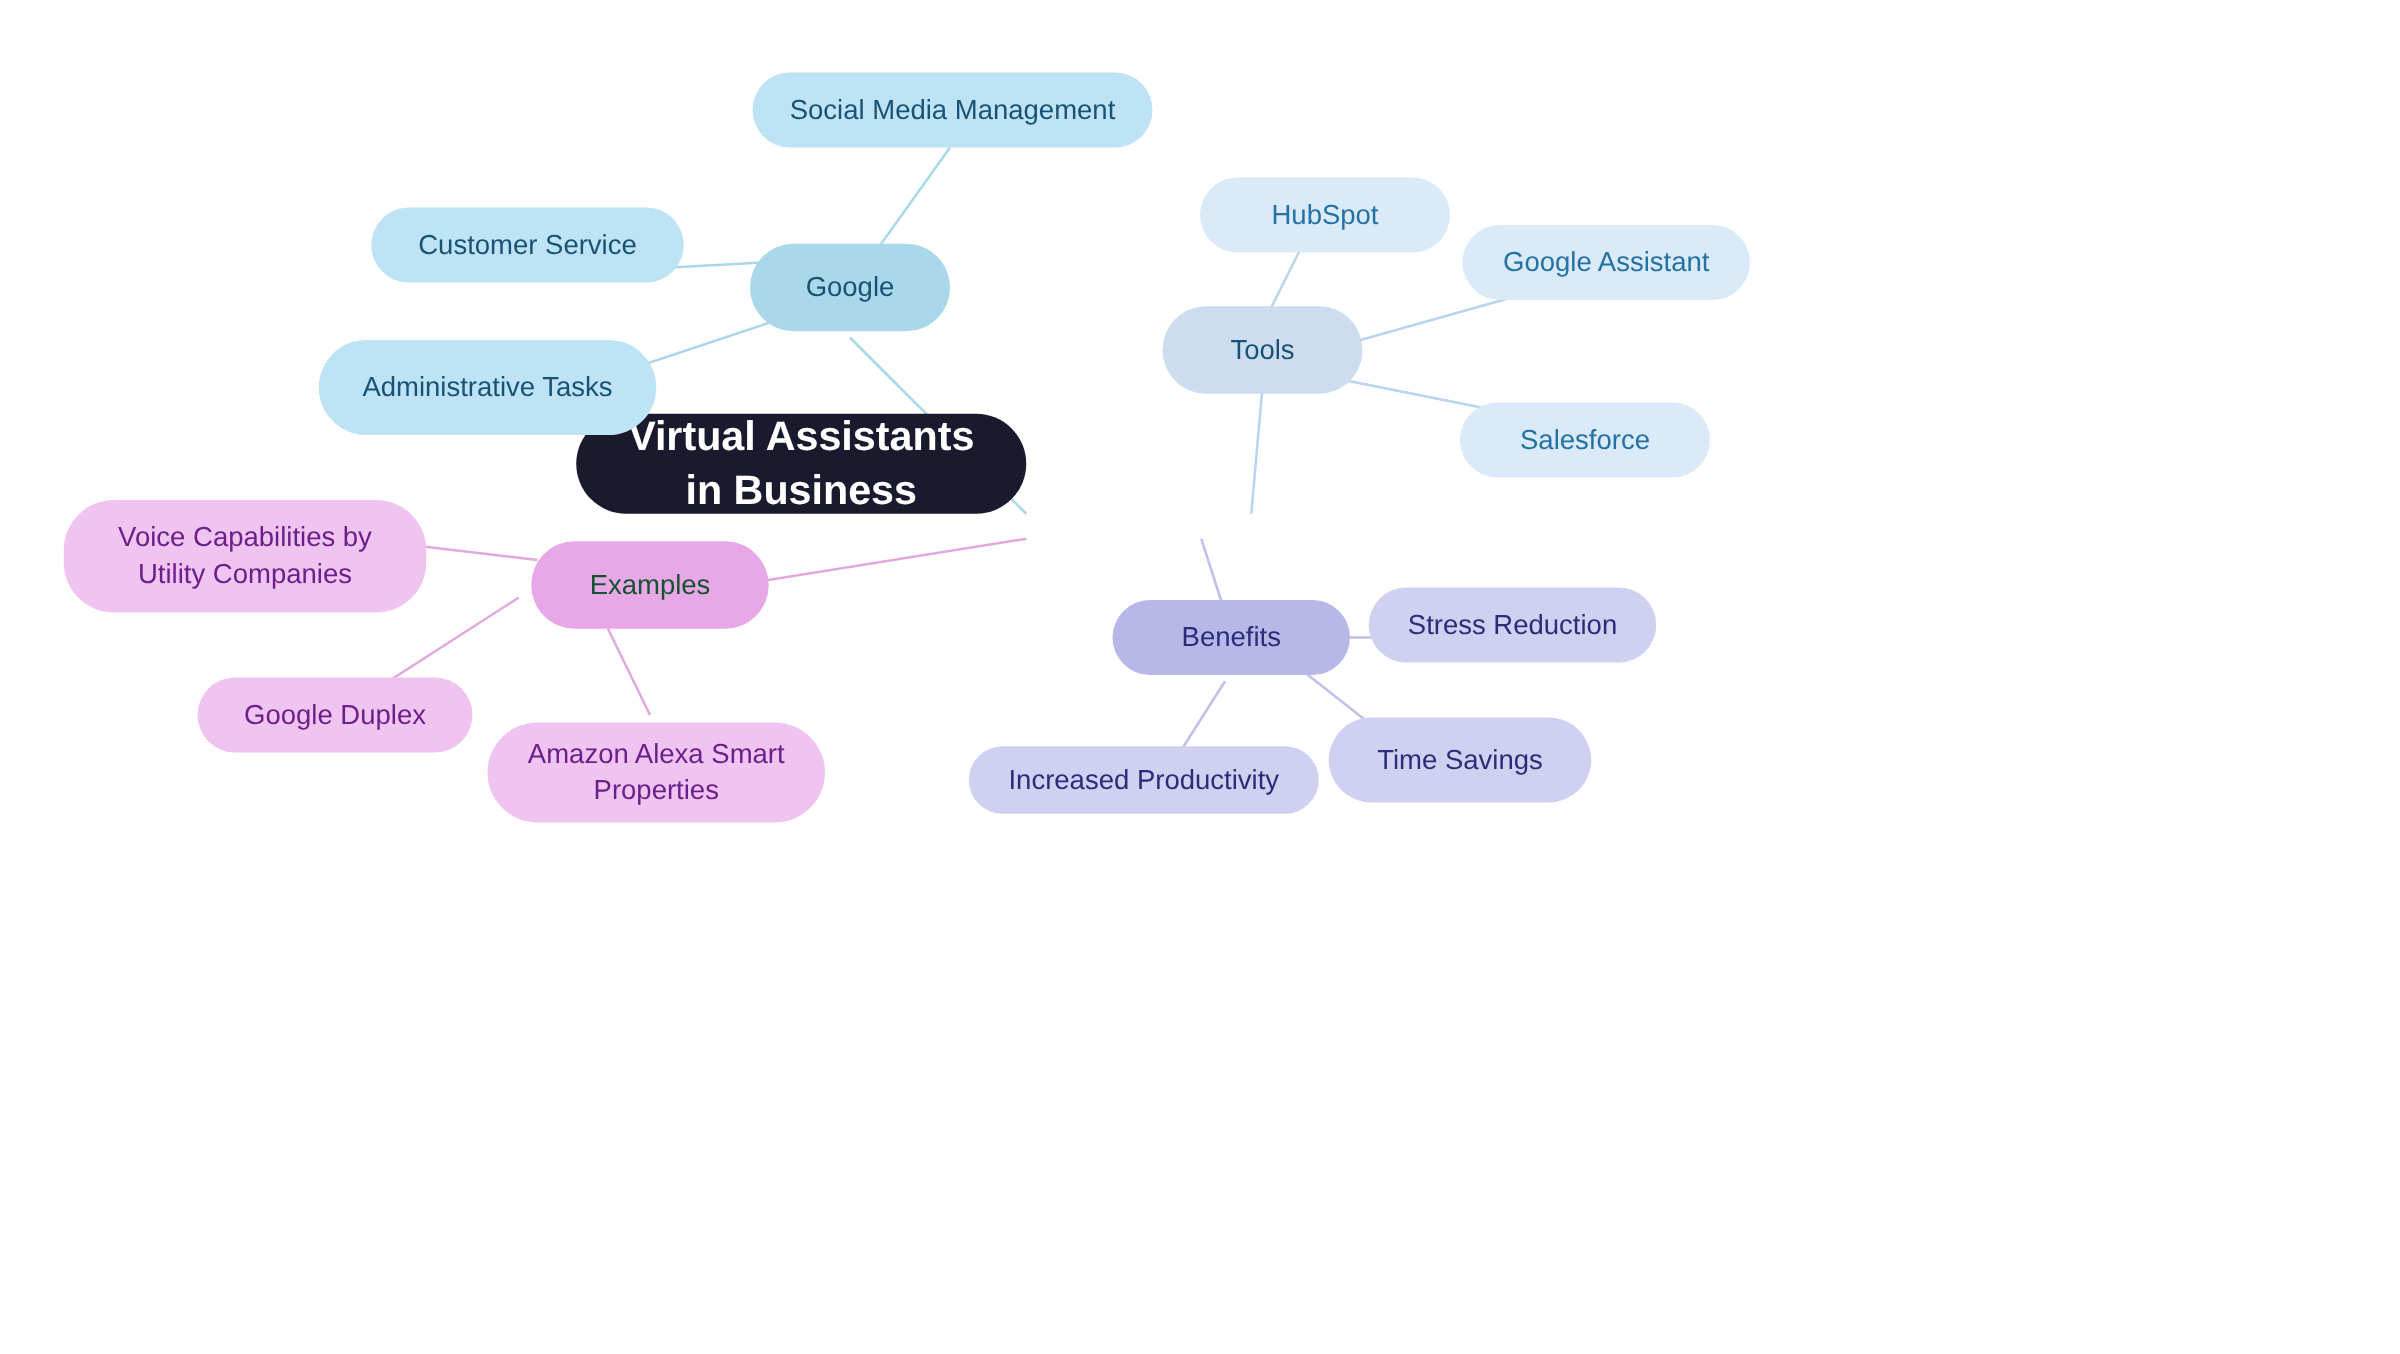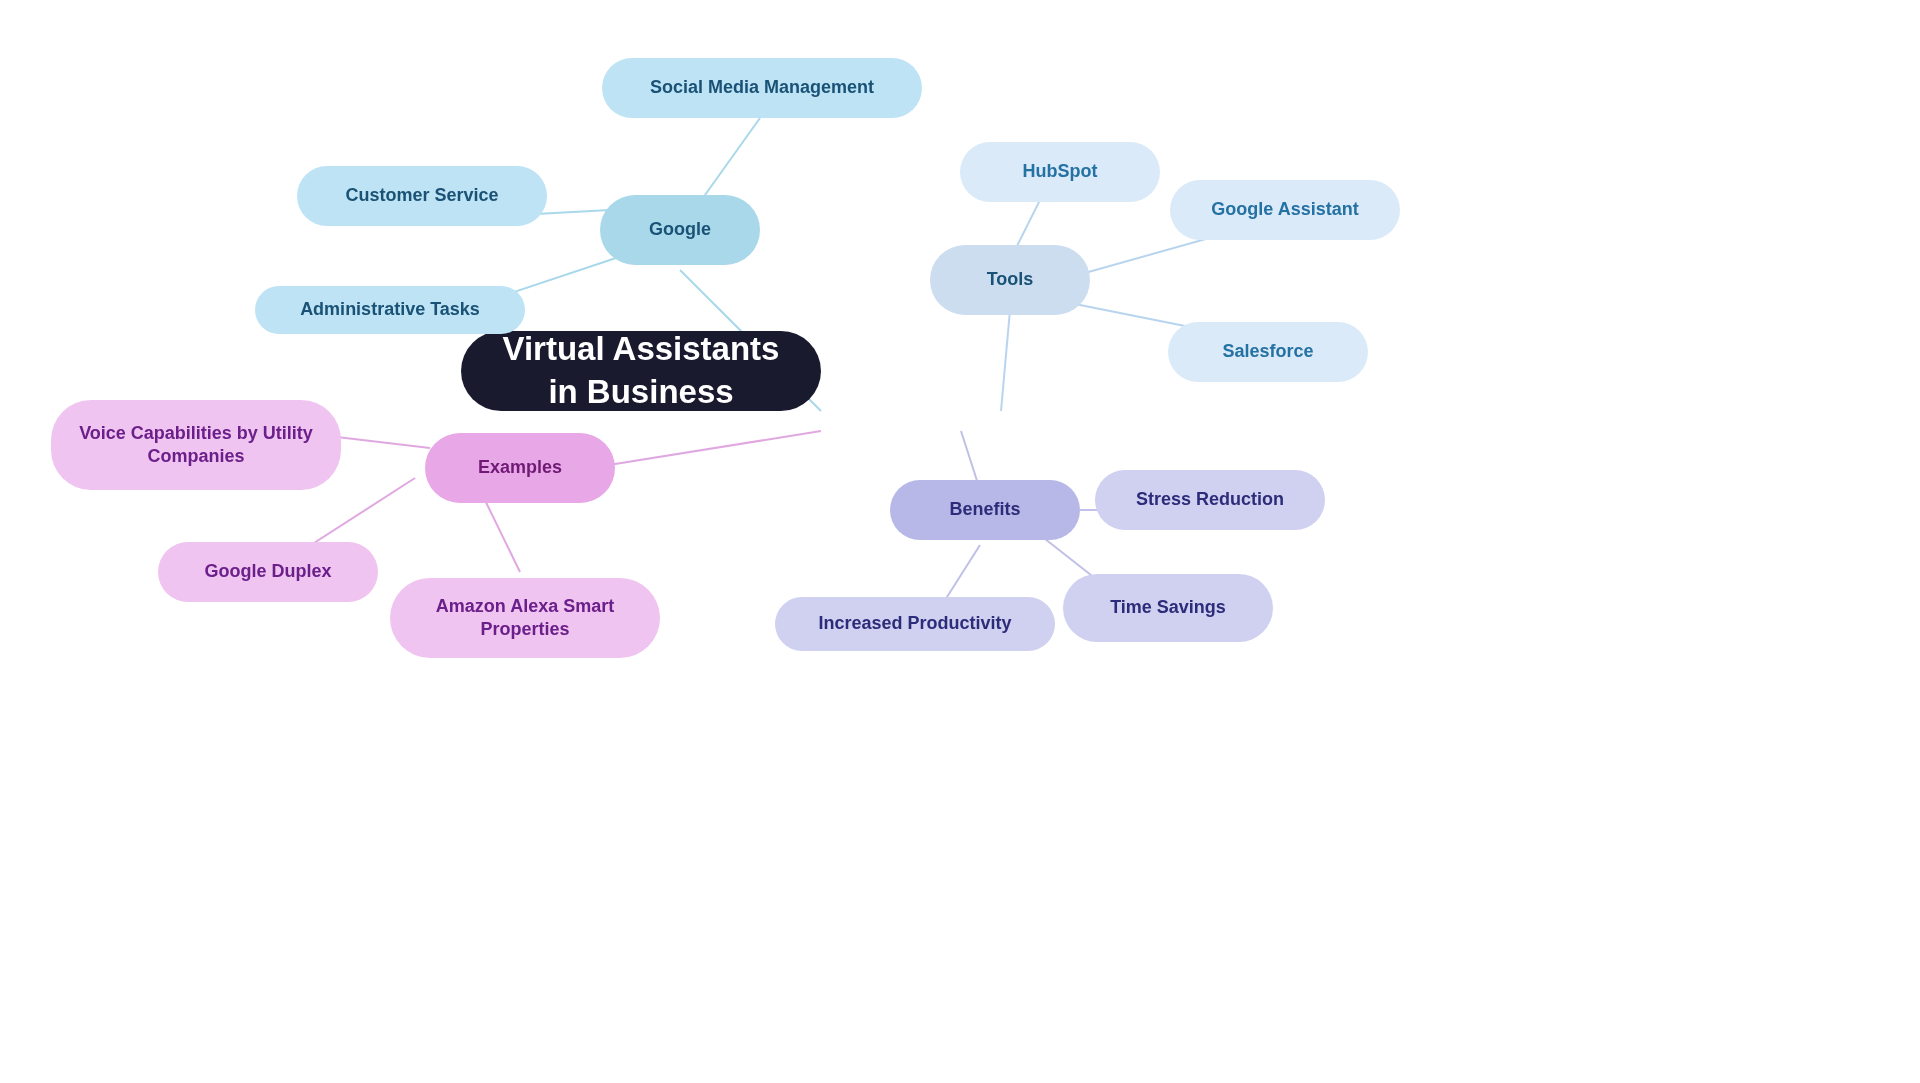--- a/index.html
+++ b/index.html
@@ -21,22 +21,22 @@
       z-index: 0;
     }
 
     .node {
       position: absolute;
       display: flex;
       align-items: center;
       justify-content: center;
       text-align: center;
       border-radius: 40px;
-      font-size: 18px;
-      font-weight: 700;
+      font-size: 22px;
+      font-weight: 400;
       z-index: 1;
       padding: 14px 24px;
       line-height: 1.3;
     }
 
     
     .node-center {
       background: #1a1a2e;
       color: #ffffff;
       font-size: 33px;
@@ -62,21 +62,21 @@
       color: #1a5276;
     }
     .node-tool-child {
       background: #daeaf8;
       color: #2471a3;
     }
 
     
     .node-examples {
       background: #e8a8e8;
-      color: #701a75;
+      color: #14532d;
       text-align: right;
     }
     .node-example-child {
       background: #f0c4f0;
       color: #6b1f8a;
     }
 
     
     .node-benefits {
       background: #b8b8e8;
@@ -116,21 +116,21 @@
   <line x1="980" y1="545" x2="940" y2="608" stroke="#c0c0e8" stroke-width="2"></line>
   <line x1="1040" y1="535" x2="1110" y2="590" stroke="#c0c0e8" stroke-width="2"></line>
 </svg>
 
 <div class="node node-center" style="left: 641px; top: 371px; transform: translate(-50%, -50%);">Virtual Assistants in Business</div>
 
 <div class="node node-tasks" style="left: 680px; top: 230px; transform: translate(-50%, -50%); width: 160px; height: 70px;">Google</div>
 
 <div class="node node-task-child" style="left: 762px; top: 88px; transform: translate(-50%, -50%); width: 320px; height: 60px;">Social Media Management</div>
 <div class="node node-task-child" style="left: 422px; top: 196px; transform: translate(-50%, -50%); width: 250px; height: 60px;">Customer Service</div>
-<div class="node node-task-child" style="left: 390px; top: 310px; transform: translate(-50%, -50%); width: 270px; height: 48px;">Administrative Tasks</div>
+<div class="node node-task-child" style="left: 390px; top: 310px; transform: translate(-50%, -50%); width: 270px; height: 76px;">Administrative Tasks</div>
 
 <div class="node node-tools" style="left: 1010px; top: 280px; transform: translate(-50%, -50%); width: 160px; height: 70px;">Tools</div>
 
 <div class="node node-tool-child" style="left: 1060px; top: 130px; transform: translate(-50%, -50%); width: 200px; height: 60px; margin-top: 42px;">HubSpot</div>
 <div class="node node-tool-child" style="left: 1285px; top: 210px; transform: translate(-50%, -50%); width: 230px; height: 60px;">Google Assistant</div>
 <div class="node node-tool-child" style="left: 1268px; top: 352px; transform: translate(-50%, -50%); width: 200px; height: 60px;">Salesforce</div>
 
 <div class="node node-examples" style="left: 520px; top: 468px; transform: translate(-50%, -50%); width: 190px; height: 70px;">Examples</div>
 
 <div class="node node-example-child" style="left: 196px; top: 445px; transform: translate(-50%, -50%); width: 290px; height: 90px;">Voice Capabilities by Utility Companies</div>

